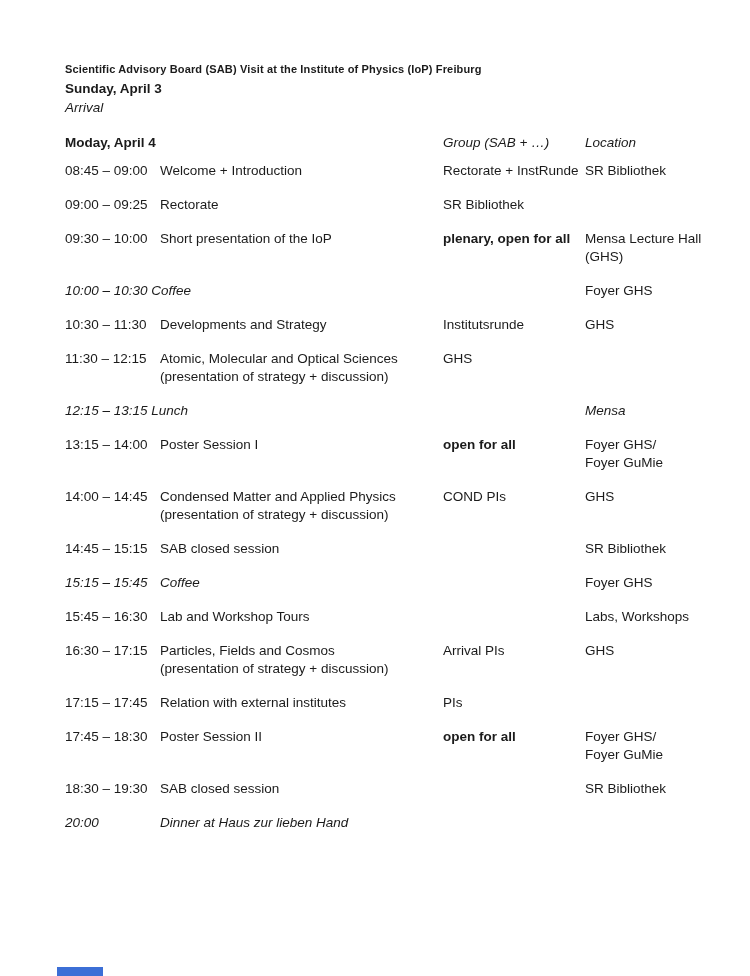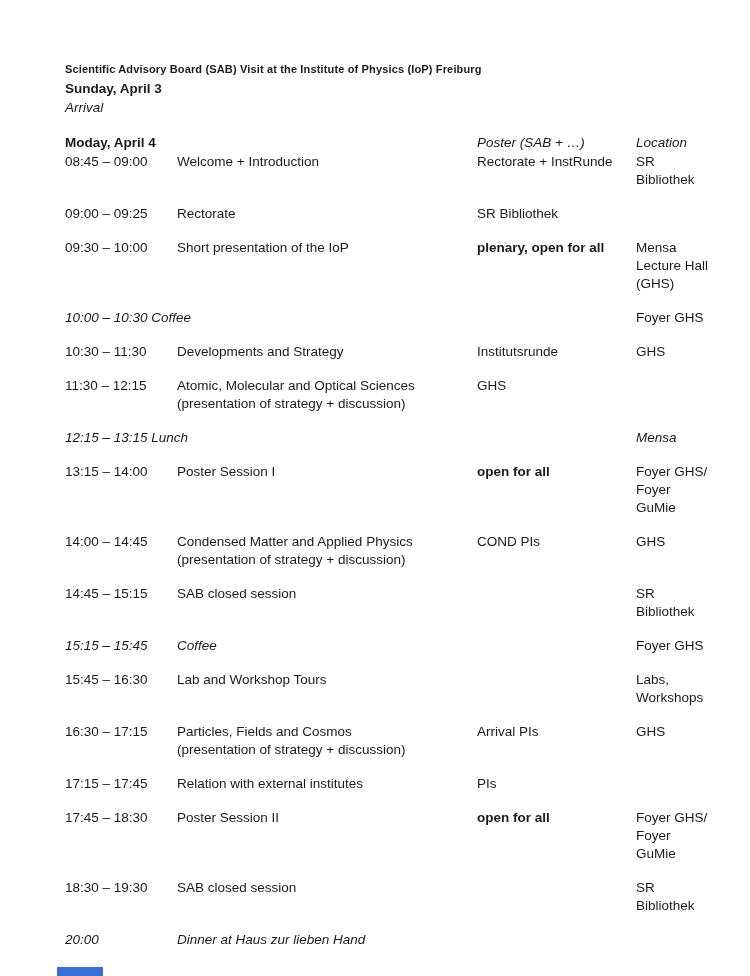--- a/index.html
+++ b/index.html
@@ -18,24 +18,23 @@
     white-space: nowrap; letter-spacing: 0.15px;
   }
   .day-block { line-height: 19px; }
   .day-heading { font-weight: 700; }
   .italic { font-style: italic; }
   .bold { font-weight: 700; }
   .header-row, .row {
     display: grid;
     grid-template-columns: 95px 283px 142px auto;
     line-height: 18px;
-    gap: 17px;
   }
   .header-row { margin-top: 17px; }
-  .rows { margin-top: 1px; }
+  .rows { margin-top: 10px; }
   .row { margin-bottom: 16px; }
   .inline-cell { grid-column: 1 / 3; }
   .cell { min-height: 18px; }
   .blue-bar {
     position: absolute;
     left: 57px; top: 967px;
     width: 46px; height: 9px;
   }
 </style>
 </head>
@@ -45,21 +44,21 @@
 
   <div class="title">Scientific Advisory Board (SAB) Visit at the Institute of Physics (IoP) Freiburg</div>
 
   <div class="day-block">
     <div class="day-heading">Sunday, April 3</div>
     <div class="italic">Arrival</div>
   </div>
 
   <div class="header-row">
     <div class="day-heading inline-cell">Moday, April 4</div>
-    <div class="italic">Poster (SAB + …)</div>
+    <div class="italic">Group (SAB + …)</div>
     <div class="italic">Location</div>
   </div>
 
   <div class="rows">
       <div class="row">
         <div class="cell">
           <div>08:45 – 09:00</div>
         </div>
         <div class="cell">
           <div>Welcome + Introduction</div>

